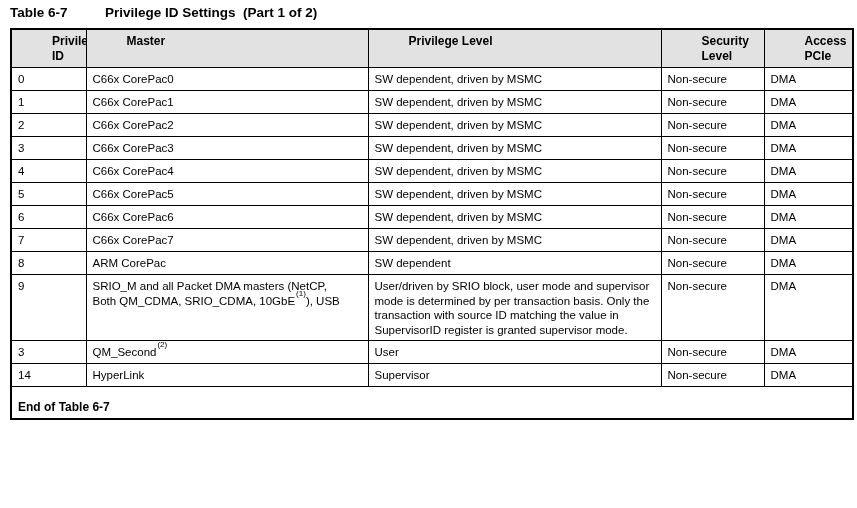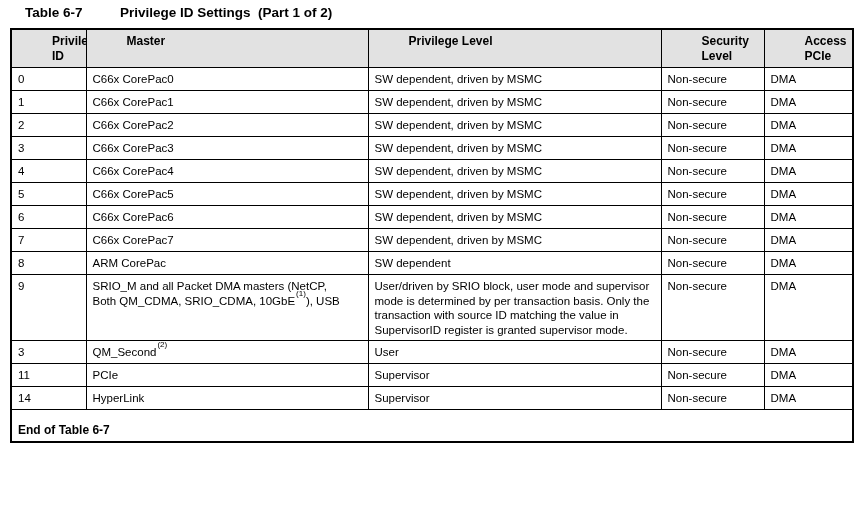--- a/index.html
+++ b/index.html
@@ -17,21 +17,20 @@
   }
   .title-row {
     position: absolute;
     left: 10px;
     top: 5px;
     display: flex;
     align-items: baseline;
     font-weight: bold;
     font-size: 13.5px;
     white-space: pre;
-    margin-left: 15px;
   }
   .title-label { width: 95px; }
   .doc-table {
     position: absolute;
     left: 10px;
     top: 28px;
     width: 842px;
     border-collapse: collapse;
     table-layout: fixed;
     border: 2px solid #000000;
@@ -169,27 +168,20 @@
           <td>DMA</td>
         </tr>
         <tr>
           <td>3</td>
           <td>QM_Second<sup>(2)</sup></td>
           <td>User</td>
           <td>Non-secure</td>
           <td>DMA</td>
         </tr>
         <tr>
-          <td>11</td>
-          <td>PCIe</td>
-          <td>Supervisor</td>
-          <td>Non-secure</td>
-          <td>DMA</td>
-        </tr>
-        <tr>
           <td>14</td>
           <td>HyperLink</td>
           <td>Supervisor</td>
           <td>Non-secure</td>
           <td>DMA</td>
         </tr>
       </tbody>
     <tbody>
       <tr class="end-row">
         <td colspan="5">End of Table 6-7</td>

